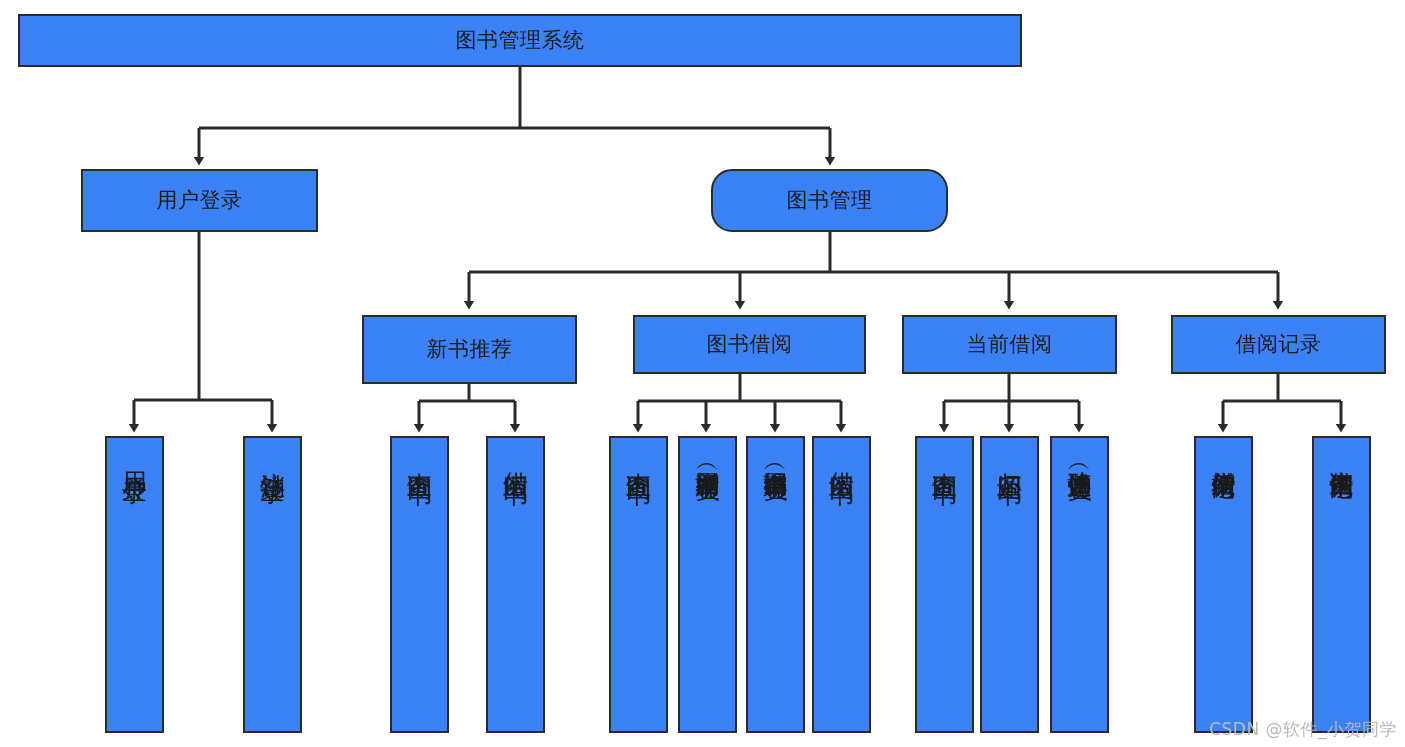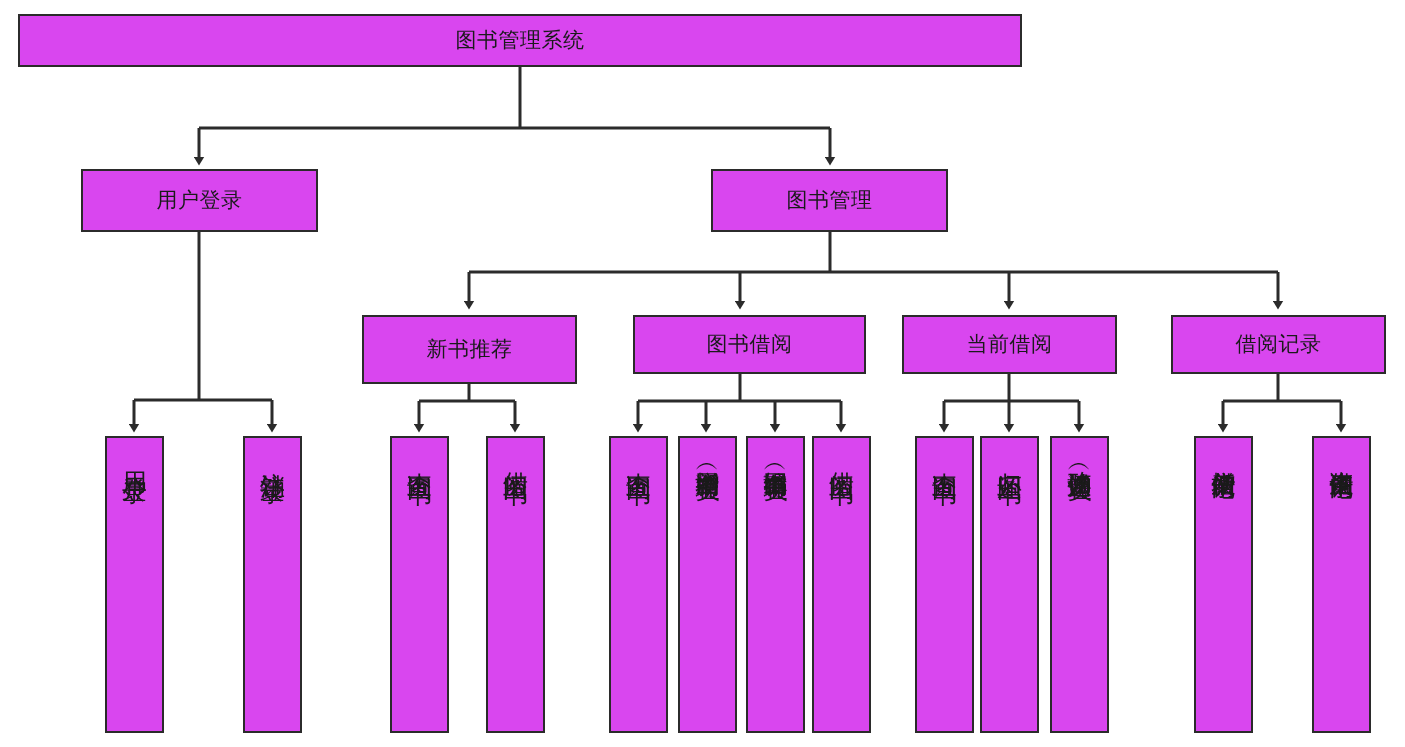--- a/index.html
+++ b/index.html
@@ -20,21 +20,21 @@
     left: 0;
     top: 0;
     width: 1405px;
     height: 747px;
     pointer-events: none;
   }
   .node {
     position: absolute;
     box-sizing: border-box;
     border: 2px solid #2b2b2b;
-    background: #d946ef;
+    background: #3b82f6;
     display: flex;
     align-items: center;
     justify-content: center;
     color: #1a1a1a;
   }
   .node .lbl {
     display: block;
     text-align: center;
     line-height: 1.18;
     letter-spacing: 0.5px;
@@ -128,21 +128,21 @@
     </g>
   </svg>
 
   <div class="node root h" style="left:18px; top:14px; width:1004px; height:53px;">
     <span class="lbl">图书管理系统</span>
   </div>
 
   <div class="node h" style="left:81px; top:169px; width:237px; height:63px;">
     <span class="lbl">用户登录</span>
   </div>
-  <div class="node h" style="left:711px; top:169px; width:237px; height:63px;">
+  <div class="node h" style="left:711px; top:169px; width:237px; height:63px;border-radius:21px;">
     <span class="lbl">图书管理</span>
   </div>
 
   <div class="node h" style="left:362px; top:315px; width:215px; height:69px;">
     <span class="lbl">新书推荐</span>
   </div>
   <div class="node h" style="left:633px; top:315px; width:233px; height:59px;">
     <span class="lbl">图书借阅</span>
   </div>
   <div class="node h" style="left:902px; top:315px; width:215px; height:59px;">
@@ -189,13 +189,14 @@
     <span class="lbl">确认归还（管理员）</span>
   </div>
 
   <div class="node v tall" style="left:1194px; top:436px; width:59px; height:297px;">
     <span class="lbl">新增借阅记录</span>
   </div>
   <div class="node v tall" style="left:1312px; top:436px; width:59px; height:297px;">
     <span class="lbl">查询借阅记录</span>
   </div>
 
+  <div id="watermark">CSDN @软件_小贺同学</div>
 </div>
 
 </body></html>

